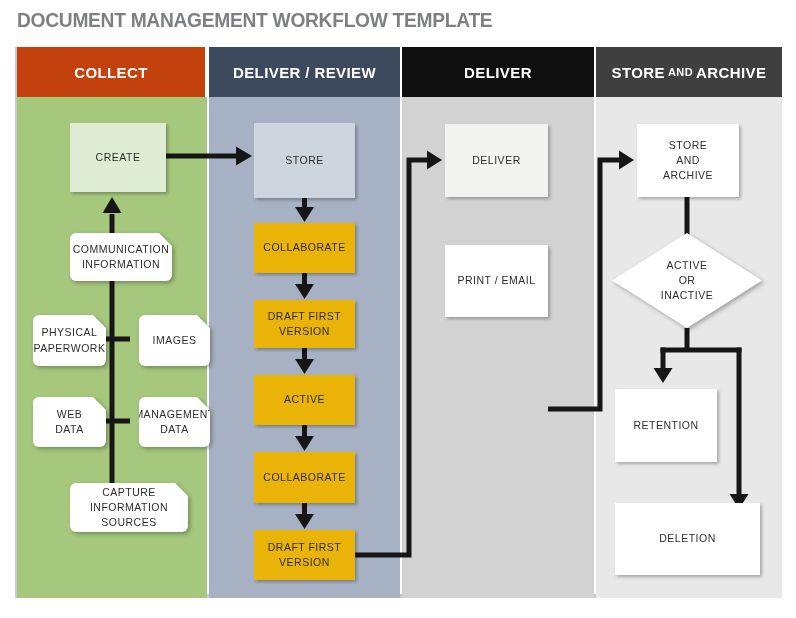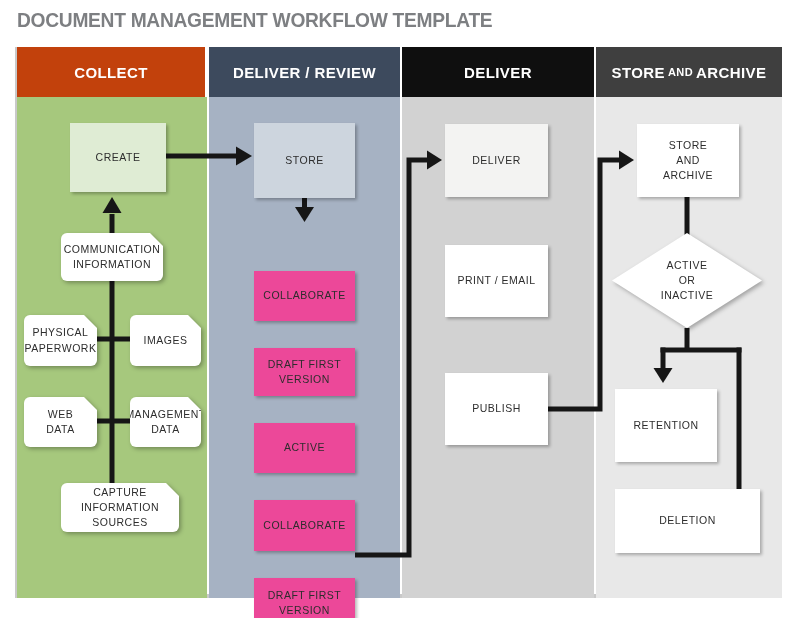--- a/index.html
+++ b/index.html
@@ -53,26 +53,27 @@
     color: #2d2d2d;
     white-space: pre-line;
     background: #ffffff;
   }
   .rect { box-shadow: 2px 2px 3px rgba(0,0,0,0.28); }
   .swrap { filter: drop-shadow(2px 2px 2px rgba(0,0,0,0.3)); }
   .swrap .node { position: static; width: 100%; height: 100%; }
   .snip {
     border-radius: 6px;
     clip-path: polygon(0 0, calc(100% - 13px) 0, 100% 13px, 100% 100%, 0 100%);
+    margin-left: 9px;
   }
   .diamond { clip-path: polygon(50% 0, 100% 50%, 50% 100%, 0 50%); }
 
   .bg-create { background: #dfecd4; }
   .bg-review { background: #cdd5de; }
-  .bg-light2 { background: #ec4899; margin-top: 48px; }
+  .bg-light2 { background: #eab308; }
   .bg-deliver { background: #f3f3f2; }
 </style>
 </head>
 <body>
 
 <div class="page-title">DOCUMENT MANAGEMENT WORKFLOW TEMPLATE</div>
 
 <div class="diagram">
 
   <div class="col-header hdr1">COLLECT</div>
@@ -154,26 +155,25 @@
   <div class="node rect bg-light2" style="left:237px;top:176px;width:101px;height:50px"><span>COLLABORATE</span></div>
   <div class="node rect bg-light2" style="left:237px;top:253px;width:101px;height:48px"><span>DRAFT FIRST
 VERSION</span></div>
   <div class="node rect bg-light2" style="left:237px;top:328px;width:101px;height:50px"><span>ACTIVE</span></div>
   <div class="node rect bg-light2" style="left:237px;top:405px;width:101px;height:51px"><span>COLLABORATE</span></div>
   <div class="node rect bg-light2" style="left:237px;top:483px;width:101px;height:50px"><span>DRAFT FIRST
 VERSION</span></div>
 
   <div class="node rect bg-deliver" style="left:428px;top:77px;width:103px;height:73px"><span>DELIVER</span></div>
   <div class="node rect" style="left:428px;top:198px;width:103px;height:72px"><span>PRINT / EMAIL</span></div>
-  <div class="node rect" style="left:428px;top:326px;width:103px;height:72px"><span>PUBLISH</span></div>
 
   <div class="node rect" style="left:620px;top:77px;width:102px;height:73px"><span>STORE
 AND
 ARCHIVE</span></div>
   <div class="swrap" style="left:595px;top:186px;width:150px;height:95px">
     <div class="node diamond"><span>ACTIVE
 OR
 INACTIVE</span></div>
   </div>
   <div class="node rect" style="left:598px;top:342px;width:102px;height:73px"><span>RETENTION</span></div>
-  <div class="node rect" style="left:598px;top:442px;width:145px;height:64px"><span>DELETION</span></div>
+  <div class="node rect" style="left:598px;top:456px;width:145px;height:72px"><span>DELETION</span></div>
 
 </div>
 
 </body></html>

